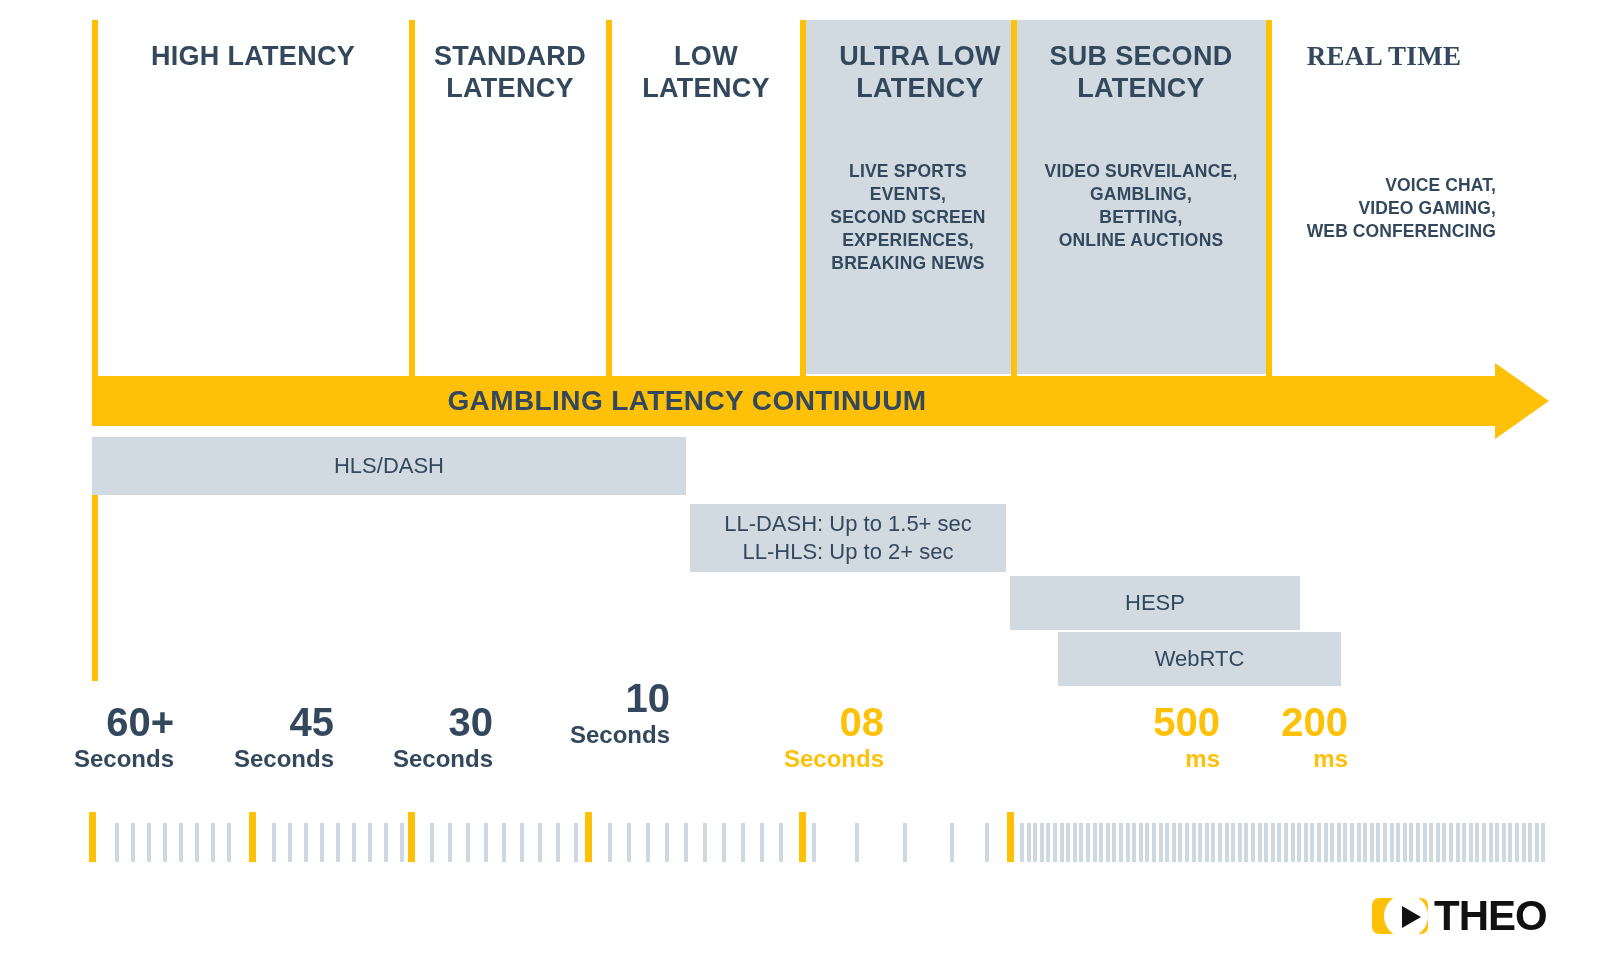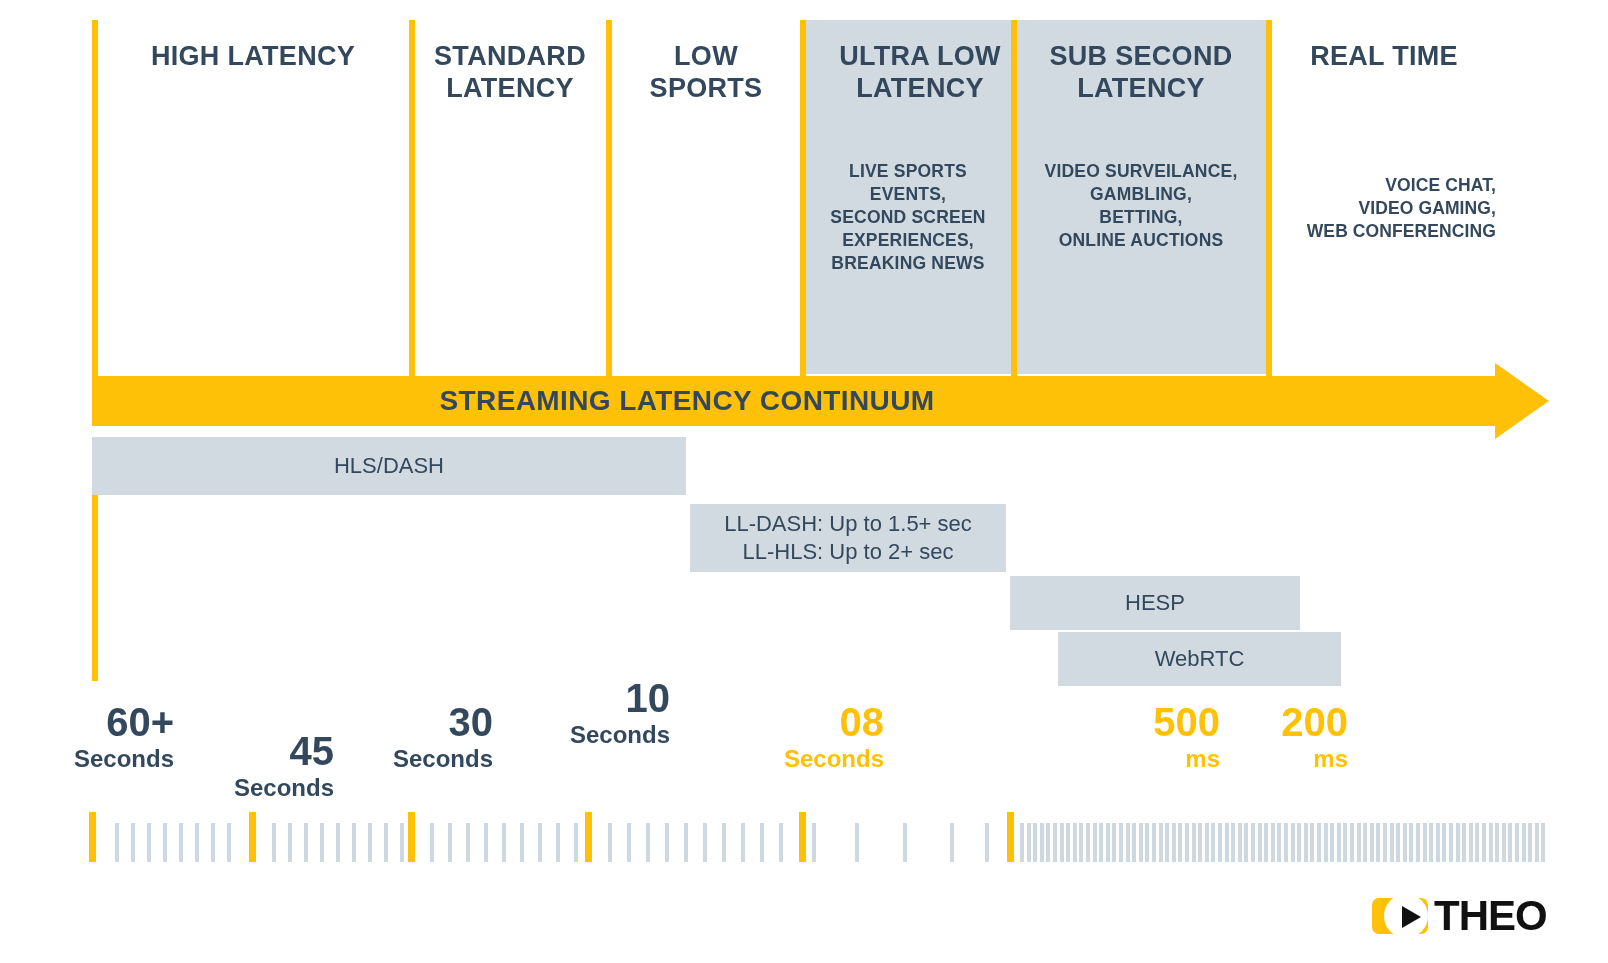--- a/index.html
+++ b/index.html
@@ -54,43 +54,43 @@
   <div class="vline" style="left:409px;top:20px;height:356px;"></div>
   <div class="vline" style="left:606px;top:20px;height:356px;"></div>
   <div class="vline" style="left:800px;top:20px;height:356px;"></div>
   <div class="vline" style="left:1011px;top:20px;height:356px;"></div>
   <div class="vline" style="left:1266px;top:20px;height:356px;"></div>
 
   <div class="colhead" style="left:98px;top:40px;width:310px;">HIGH LATENCY</div>
   <div class="colhead" style="left:415px;top:40px;width:190px;white-space:pre-line;">STANDARD
 LATENCY</div>
   <div class="colhead" style="left:612px;top:40px;width:188px;white-space:pre-line;">LOW
-SPORTS</div>
+LATENCY</div>
   <div class="colhead" style="left:806px;top:40px;width:204px;white-space:pre-line;padding-left:12px;">ULTRA LOW
 LATENCY</div>
   <div class="colhead" style="left:1017px;top:40px;width:248px;white-space:pre-line;">SUB SECOND
 LATENCY</div>
-  <div class="colhead" style="left:1272px;top:40px;width:224px;white-space:pre-line;">REAL TIME</div>
+  <div class="colhead" style="left:1272px;top:40px;width:224px;white-space:pre-line;font-family:Liberation Serif, serif;">REAL TIME</div>
 
   <div class="colsub" style="left:1017px;top:160px;width:248px;white-space:pre-line;">VIDEO SURVEILANCE,
 GAMBLING,
 BETTING,
 ONLINE AUCTIONS</div>
   <div class="colsub" style="left:806px;top:160px;width:204px;white-space:pre-line;">LIVE SPORTS
 EVENTS,
 SECOND SCREEN
 EXPERIENCES,
 BREAKING NEWS</div>
   <div class="colsub rt" style="left:1272px;top:174px;width:224px;white-space:pre-line;text-align:right;">VOICE CHAT,
 VIDEO GAMING,
 WEB CONFERENCING</div>
 
   <div class="banner" style="width:1403px;"></div>
   <div class="arrowhead" style="left:1495px;top:363px;"></div>
-  <div class="bannertxt">STREAMING LATENCY CONTINUUM</div>
+  <div class="bannertxt">GAMBLING LATENCY CONTINUUM</div>
 
   <div class="pbar" style="left:92px;top:437px;width:594px;height:58px;">
     <span>HLS/DASH</span>
   </div>
 
   <div class="pbar center2" style="left:690px;top:504px;width:316px;height:68px;">
     <span>LL-DASH: Up to 1.5+ sec</span>
     <span>LL-HLS: Up to 2+ sec</span>
   </div>
 
@@ -101,21 +101,21 @@
   <div class="pbar" style="left:1010px;top:576px;width:290px;height:54px;">
     <span>HESP</span>
   </div>
 
   <div class="vline" style="left:92px;top:495px;height:186px;"></div>
 
   <div class="axlabel" style="left:12px;top:700px;width:162px;">
     <div class="axnum">60+</div>
     <div class="axunit">Seconds</div>
   </div>
-  <div class="axlabel" style="left:172px;top:700px;width:162px;margin-top:29px;">
+  <div class="axlabel" style="left:172px;top:700px;width:162px;">
     <div class="axnum">45</div>
     <div class="axunit">Seconds</div>
   </div>
   <div class="axlabel" style="left:331px;top:700px;width:162px;">
     <div class="axnum">30</div>
     <div class="axunit">Seconds</div>
   </div>
   <div class="axlabel" style="left:508px;top:676px;width:162px;">
     <div class="axnum">10</div>
     <div class="axunit">Seconds</div>

